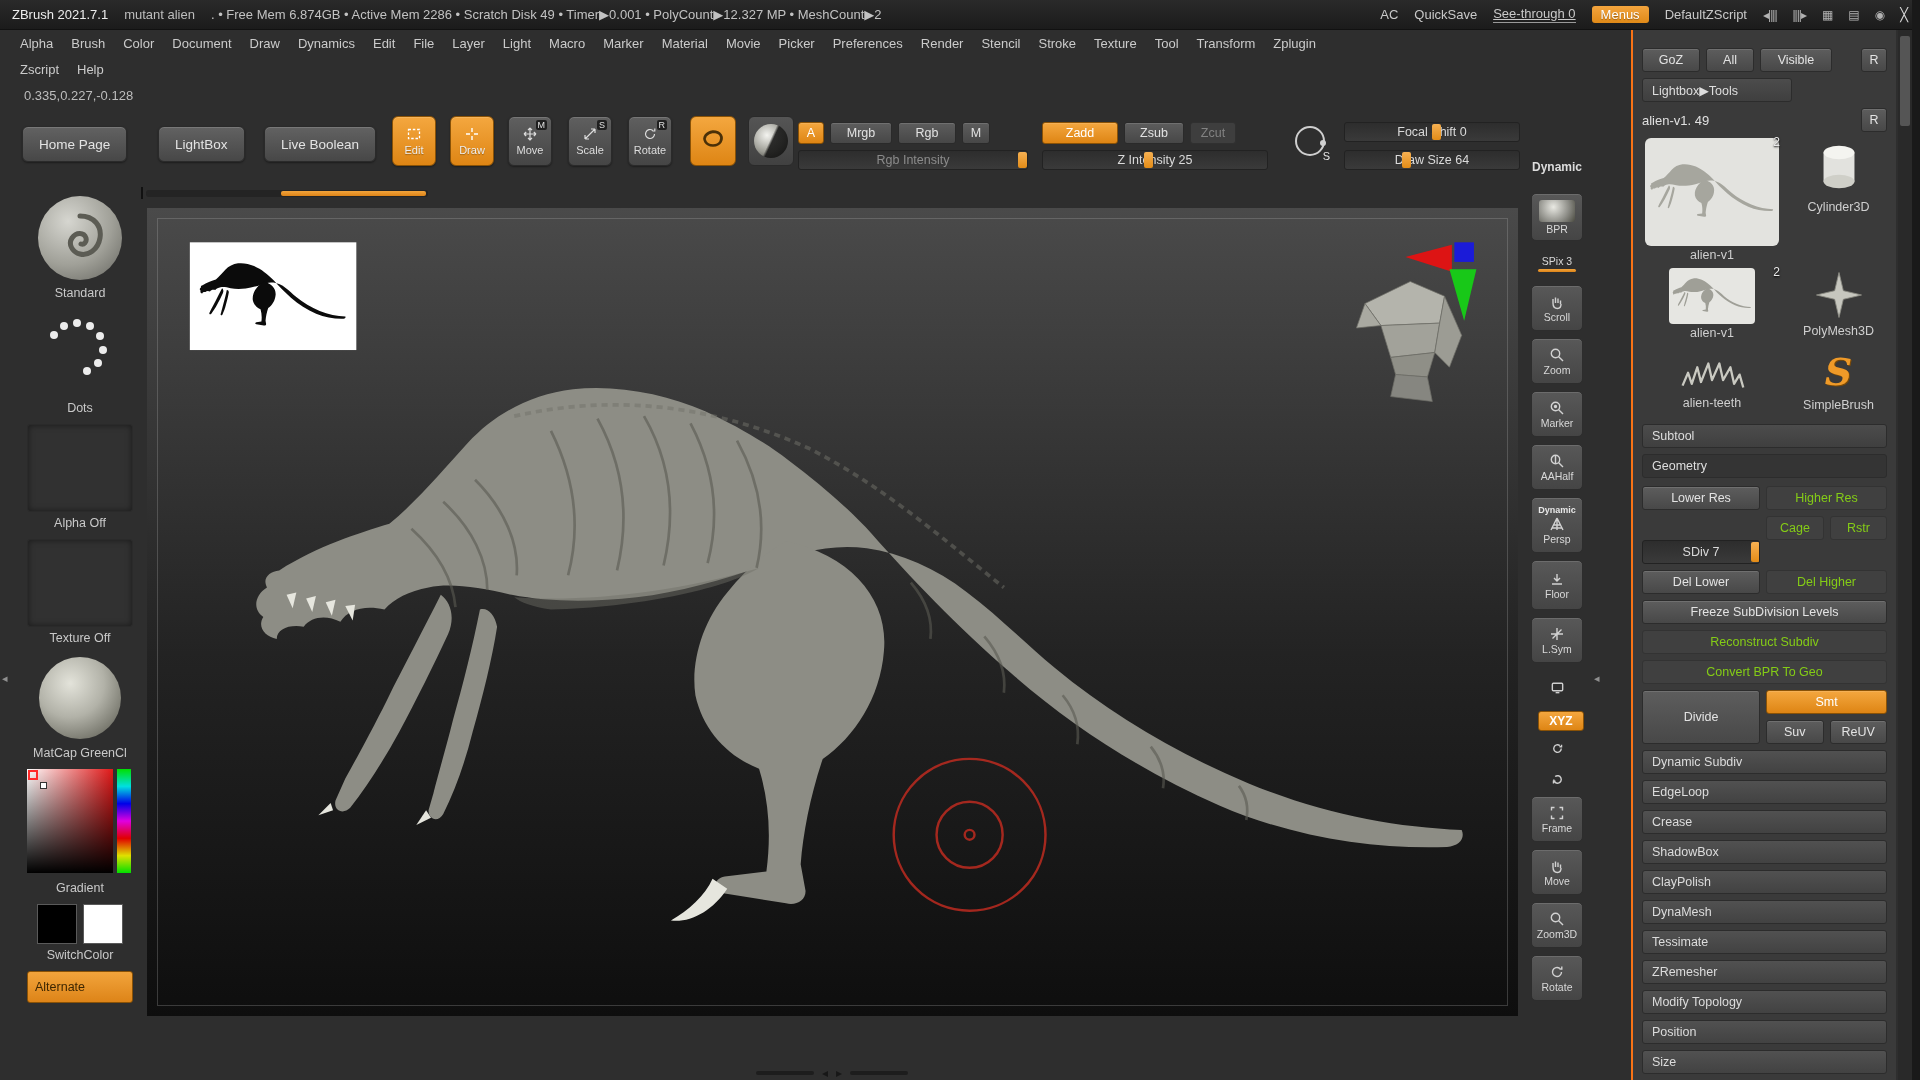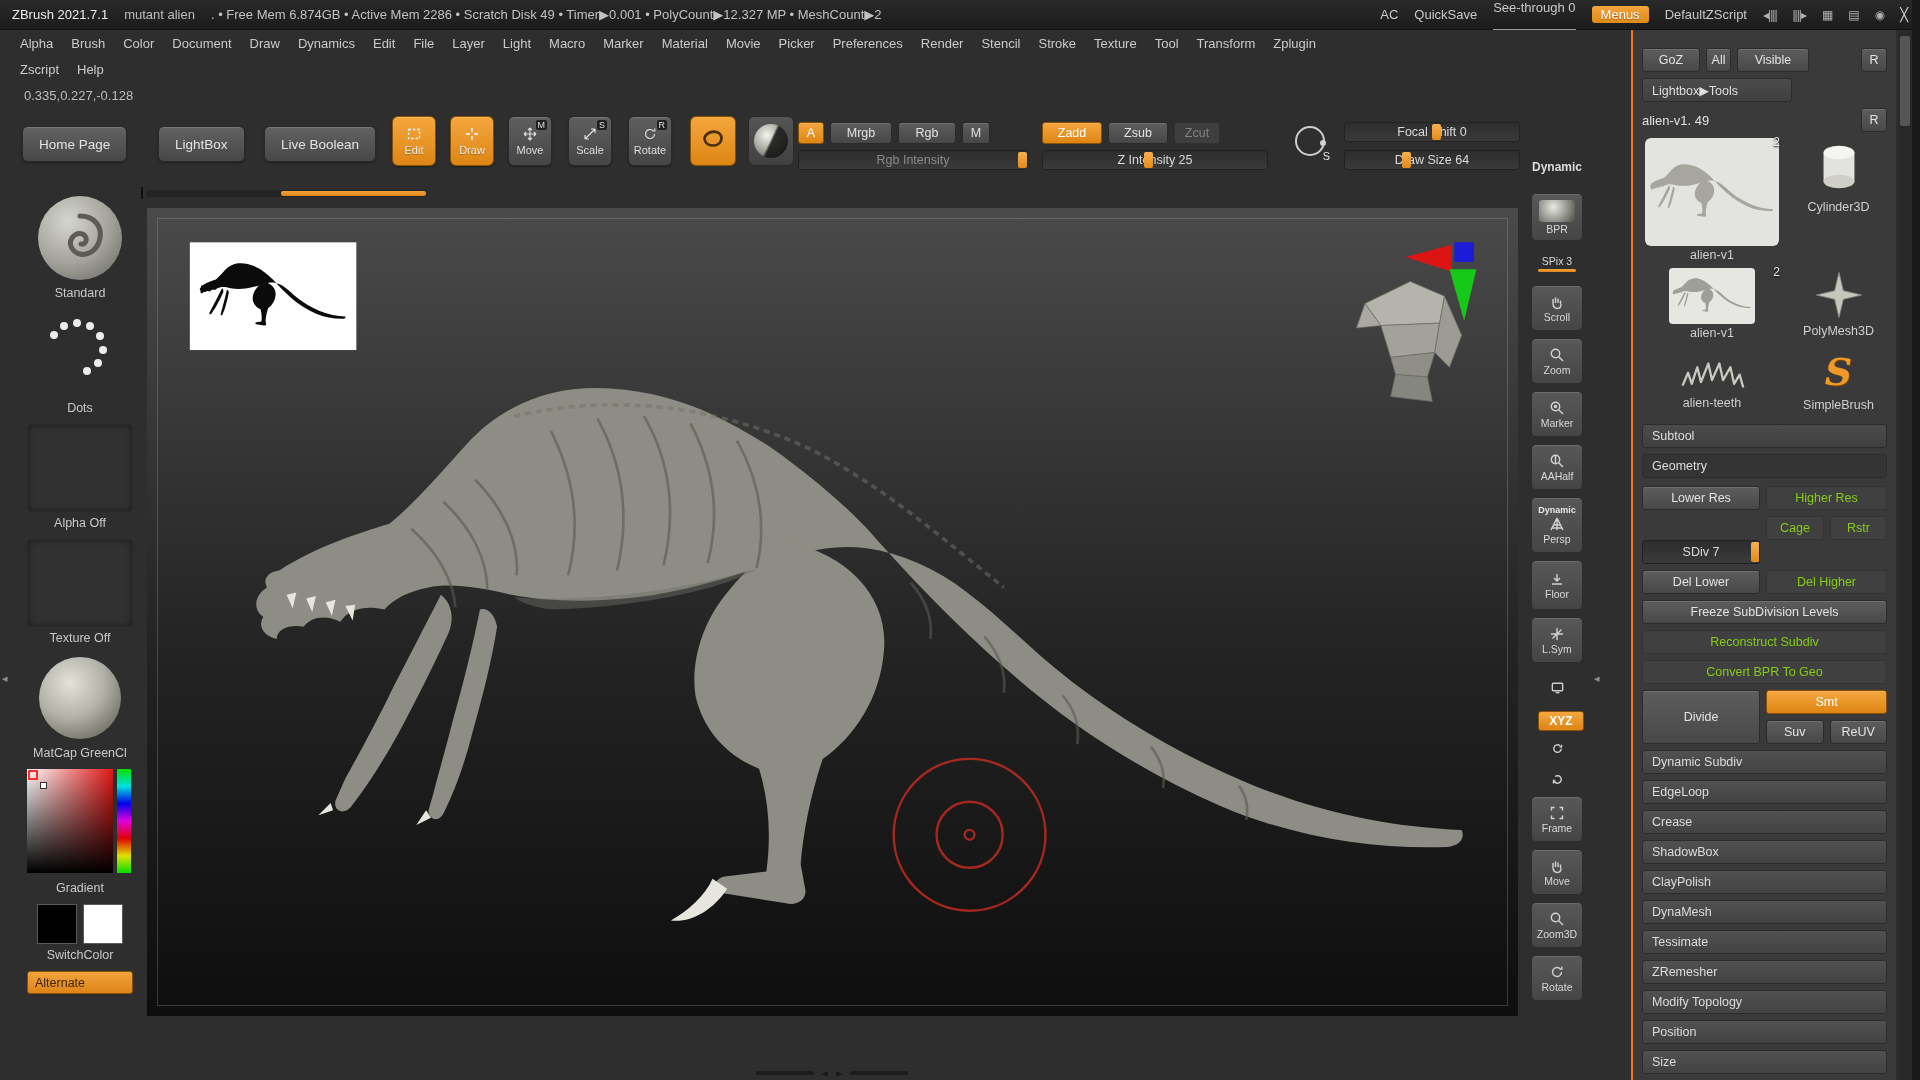--- a/index.html
+++ b/index.html
@@ -6,21 +6,21 @@
   html,body{width:1920px;height:1080px;overflow:hidden;}
   body{background:#2e2e2e;font-family:"Liberation Sans",sans-serif;color:#d4d4d4;position:relative;font-size:13px;}
 
   
   #titlebar{position:absolute;left:0;top:0;width:1920px;height:30px;background:linear-gradient(#2a2a2a,#1b1b1b);display:flex;align-items:center;gap:16px;padding:0 12px;color:#c9c9c9;border-bottom:1px solid #111;}
   .tb-app{color:#ececec;}
   .tb-doc{color:#bdbdbd;}
   .tb-status{color:#c2c2c2;}
   .tb-right{margin-left:auto;display:flex;align-items:center;gap:16px;}
   .tb-menus{background:linear-gradient(#f3a43e,#e08a18);color:#fff;padding:1px 9px;border-radius:3px;text-shadow:0 1px 1px rgba(0,0,0,.35);}
-  .tb-seethrough{border-bottom:1px solid #999;padding-bottom:14px;}
+  .tb-seethrough{border-bottom:1px solid #999;padding-bottom:1px;text-decoration:underline;}
   .tb-icon{color:#b2b2b2;font-size:12px;letter-spacing:-1px;}
   .tb-close{color:#d8d8d8;font-size:13px;}
 
   
   #menubar1{position:absolute;left:0;top:30px;width:1630px;height:26px;display:flex;align-items:center;padding:0 12px;gap:2px;white-space:nowrap;overflow:hidden;}
   #menubar2{position:absolute;left:0;top:56px;width:600px;height:26px;display:flex;align-items:center;padding:0 12px;gap:2px;}
   .menu-item{padding:0 8px;font-size:13px;color:#cbcbcb;}
   #coords{position:absolute;left:24px;top:88px;color:#bdbdbd;font-size:13px;}
 
   
@@ -57,21 +57,21 @@
   .tile.dark{background:#313131;box-shadow:inset 0 0 6px rgba(0,0,0,.5);border:1px solid #2a2a2a;border-radius:3px;}
   .std-circle{width:84px;height:84px;border-radius:50%;background:radial-gradient(circle at 36% 30%,#d6d6d0,#a0a098 55%,#696963 95%);display:flex;align-items:center;justify-content:center;}
   .matcap-sphere{width:82px;height:82px;border-radius:50%;background:radial-gradient(circle at 38% 32%,#e3e3da,#b2b2a8 45%,#77776d 78%,#4d4d47);}
   #gradient-picker{width:106px;height:108px;display:flex;gap:4px;}
   #sat-square{position:relative;width:86px;height:104px;background:linear-gradient(to top,#000,rgba(0,0,0,0)),linear-gradient(to right,#fff,#e01818);}
   #sat-marker{position:absolute;left:1px;top:1px;width:10px;height:10px;border:2px solid #ff2a2a;}
   #sat-marker2{position:absolute;left:13px;top:13px;width:7px;height:7px;background:#fff;border:1px solid #333;}
   #hue-bar{width:14px;height:104px;background:linear-gradient(to bottom,#00e000,#00e0e0,#0000e8,#e000e0,#e00000,#e0e000,#00e000);}
   #switch-swatches{display:flex;gap:6px;}
   .swatch{width:40px;height:40px;border:1px solid #5a5a5a;}
-  #alternate-btn{width:106px;height:23px;background:linear-gradient(#f2a43c,#dd8418);border:1px solid #8a5206;border-radius:3px;color:#3d2600;font-size:12.5px;display:flex;align-items:center;padding:0 7px;}
+  #alternate-btn{width:106px;height:32px;background:linear-gradient(#f2a43c,#dd8418);border:1px solid #8a5206;border-radius:3px;color:#3d2600;font-size:12.5px;display:flex;align-items:center;padding:0 7px;}
 
   
   #canvas{position:absolute;left:147px;top:208px;width:1371px;height:808px;background:linear-gradient(#4a4a4a,#232323 55%,#0e0e0e);}
   #canvas-border{position:absolute;inset:10px;border:1px solid rgba(175,175,175,.28);pointer-events:none;}
   #canvas svg.main{position:absolute;inset:0;width:100%;height:100%;}
 
   
   #shelf{position:absolute;left:1528px;top:193px;width:58px;display:flex;flex-direction:column;align-items:center;gap:7px;}
   .shelf-btn{width:52px;height:46px;border-radius:5px;background:linear-gradient(#585858,#454545);border:1px solid #2d2d2d;box-shadow:inset 0 1px 0 rgba(255,255,255,.12);display:flex;flex-direction:column;align-items:center;justify-content:center;gap:1px;}
   .shelf-btn svg{width:16px;height:16px;stroke:#d2d2d2;fill:none;stroke-width:1.4;}
@@ -239,21 +239,21 @@
     <div class="sq-btn" style="width:62px">Mrgb</div>
     <div class="sq-btn" style="width:58px">Rgb</div>
     <div class="sq-btn" style="width:28px">M</div>
   </div>
   <div class="tslider dim" style="position:absolute;left:798px;top:38px;width:230px">
     <span>Rgb Intensity</span>
     <span class="thandle" style="left:96%"></span>
   </div>
 
   <div class="trow" style="left:1042px;top:10px">
-    <div class="sq-btn orange" style="width:60px">Zadd</div>
+    <div class="sq-btn orange" style="width:76px">Zadd</div>
     <div class="sq-btn" style="width:60px">Zsub</div>
     <div class="sq-btn dim" style="width:46px">Zcut</div>
   </div>
   <div class="tslider" style="position:absolute;left:1042px;top:38px;width:226px">
     <span>Z Intensity 25</span>
     <span class="thandle" style="left:45%"></span>
   </div>
 
   <div id="s-dial">
     <div class="dial">
@@ -493,21 +493,21 @@
     <svg viewBox="0 0 16 16">
         <path d="M12.5 8 a4.5 4.5 0 1 1 -1.8 -3.6 M12.8 2.6 v2.4 h-2.4"></path>
       </svg>
     <span class="shelf-label">Rotate</span>
   </div>
 </div>
 
 <aside id="right-panel">
   <div class="rp-row">
     <div class="rp-btn" style="width:58px">GoZ</div>
-    <div class="rp-btn" style="width:25px">All</div>
+    <div class="rp-btn" style="width:48px">All</div>
     <div class="rp-btn" style="width:72px">Visible</div>
     <div class="flex1"></div>
     <div class="rp-btn" style="width:26px">R</div>
   </div>
   <div class="rp-row">
     <div class="rp-bar" style="width:150px">Lightbox▶Tools</div>
   </div>
   <div class="rp-row" id="tool-name-row">
     <span id="tool-name">alien-v1. 49</span>
     <div class="rp-btn" style="width:26px">R</div>

